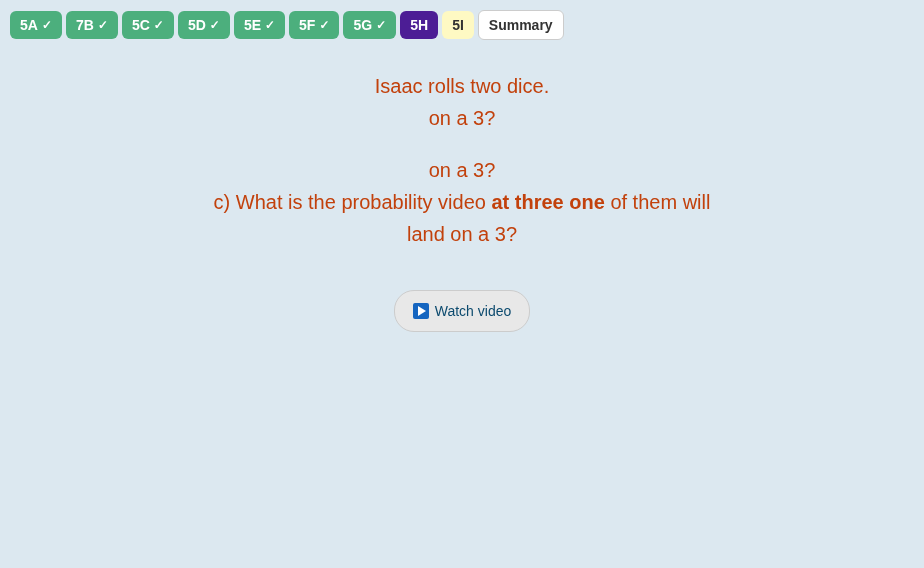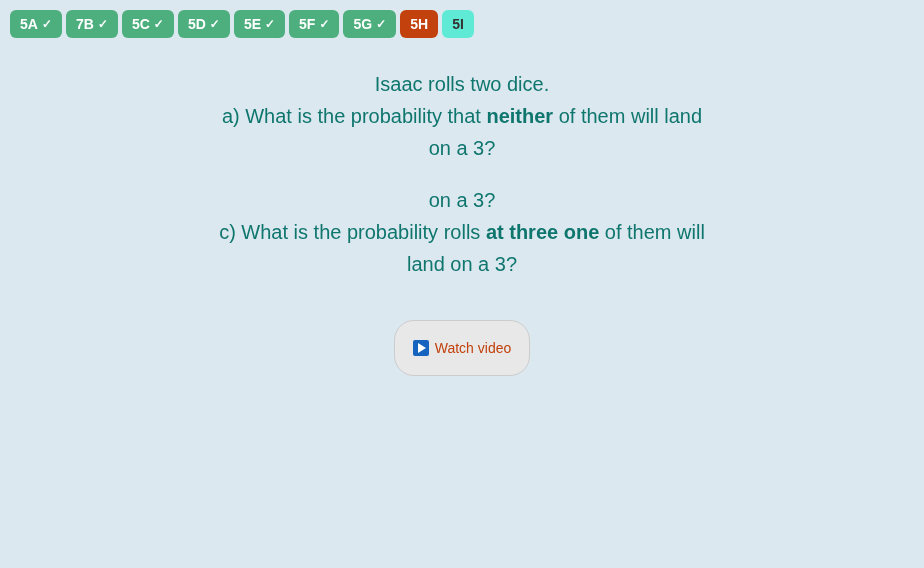--- a/index.html
+++ b/index.html
@@ -31,26 +31,26 @@
       cursor: pointer;
       background-color: #4caf7d;
       color: white;
     }
 
     .nav-tab .checkmark {
       font-size: 12px;
     }
 
     .nav-tab.active {
-      background-color: #c2410c;
+      background-color: #4c1d95;
       color: white;
     }
 
     .nav-tab.inactive {
-      background-color: #5eead4;
+      background-color: #fef9c3;
       color: #333;
     }
 
     .nav-tab.summary {
       background-color: white;
       color: #333;
       border: 1px solid #ccc;
     }
 
     .main-content {
@@ -61,37 +61,37 @@
       padding: 30px 60px;
       text-align: center;
     }
 
     .question-block {
       margin-bottom: 20px;
     }
 
     .question-text {
       font-size: 20px;
-      color: #0f766e;
+      color: #c2410c;
       line-height: 1.6;
     }
 
     .question-text b {
       font-weight: 800;
     }
 
     .watch-video-btn {
       display: flex;
       gap: 6px;
       background-color: #e8e8e8;
       border: 1px solid #ccc;
       border-radius: 20px;
-      padding: 19px 18px;
+      padding: 12px 18px;
       font-size: 14px;
-      color: #c2410c;
+      color: #0c4a6e;
       cursor: pointer;
       margin-top: 20px;
     }
 
     .video-icon {
       width: 16px;
       height: 16px;
       background-color: #1565c0;
       display: inline-flex;
       align-items: center;
@@ -140,41 +140,41 @@
   <div class="nav-tab">
     <span>5G</span>
     <span class="checkmark">✓</span>
   </div>
   <div class="nav-tab active">
     <span>5H</span>
   </div>
   <div class="nav-tab inactive">
     <span>5I</span>
   </div>
+  <div class="nav-tab summary">
+    <span>Summary</span>
+  </div>
 </div>
 
 <div class="main-content">
   <div class="question-block">
     <p class="question-text">
       <span>Isaac rolls two dice.</span>
-    </p>
-    <p class="question-text">
-      <span>a) What is the probability that </span><b>neither</b><span> of them will land</span>
     </p>
     <p class="question-text">
       <span>on a 3?</span>
     </p>
   </div>
 
   <div class="question-block">
     <p class="question-text">
       <span>on a 3?</span>
     </p>
     <p class="question-text">
-      <span>c) What is the probability rolls </span><b>at three one</b><span> of them will</span>
+      <span>c) What is the probability video </span><b>at three one</b><span> of them will</span>
     </p>
     <p class="question-text">
       <span>land on a 3?</span>
     </p>
   </div>
 
   <button class="watch-video-btn">
     <span class="video-icon"></span>
     <span>Watch video</span>
   </button>

